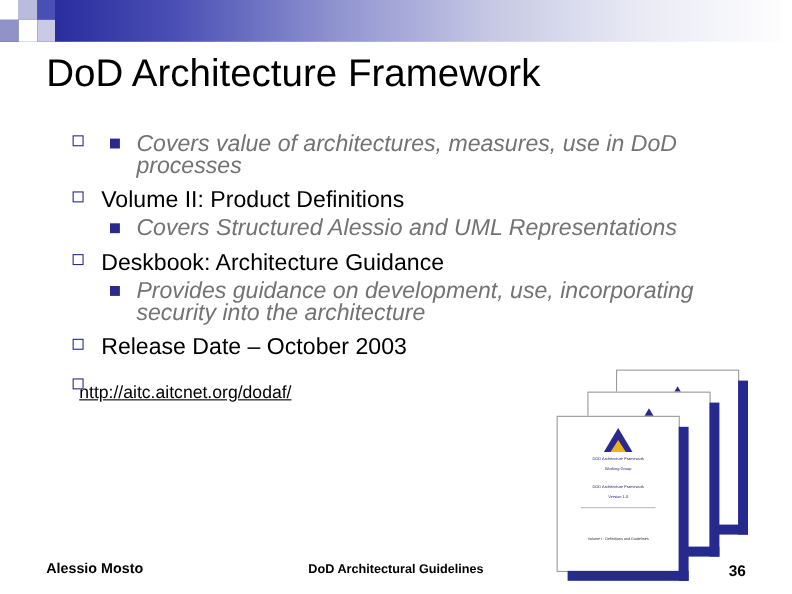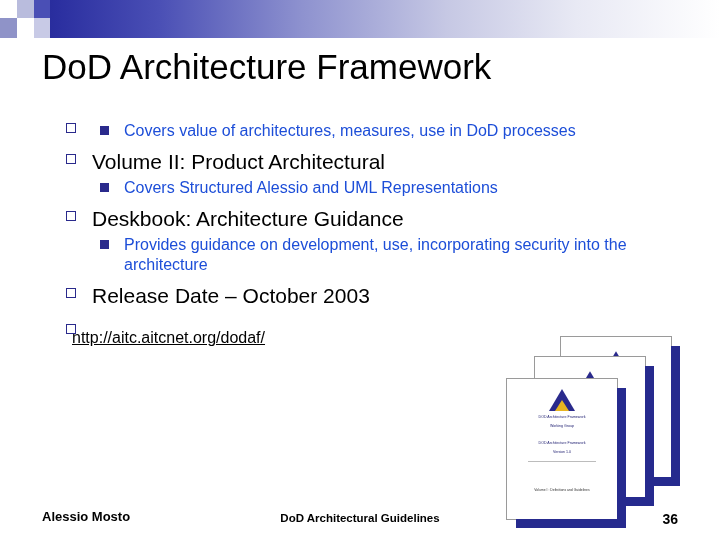--- a/index.html
+++ b/index.html
@@ -69,26 +69,27 @@
     top: 5px;
     width: 10px;
     height: 10px;
     border: 1.5px solid #2a2a8c;
     background: #ffffff;
     box-sizing: border-box;
   }
   .lvl2 {
     position: relative;
     padding-left: 62px;
-    font-size: 16px;
-    color: #1d4ed8;
+    font-size: 21px;
+    color: #737373;
     line-height: 20px;
     margin-top: 3px;
     margin-bottom: 8px;
     max-width: 570px;
+    font-style: italic;
   }
   .lvl2 .bullet-sq {
     position: absolute;
     left: 38px;
     top: 5px;
     width: 9px;
     height: 9px;
     background: #2a2a8c;
   }
   .spacer-sm { height: 8px; }
@@ -221,21 +222,21 @@
   <div class="lvl1">
     <span class="bullet"></span>
   </div>
   <div class="lvl2">
     <span class="bullet-sq"></span>
     <span>Covers value of architectures, measures, use in DoD processes</span>
   </div>
 
   <div class="lvl1">
     <span class="bullet"></span>
-    <span>Volume II: Product Architectural</span>
+    <span>Volume II: Product Definitions</span>
   </div>
   <div class="lvl2">
     <span class="bullet-sq"></span>
     <span>Covers Structured Alessio and UML Representations</span>
   </div>
 
   <div class="lvl1">
     <span class="bullet"></span>
     <span>Deskbook: Architecture Guidance</span>
   </div>

